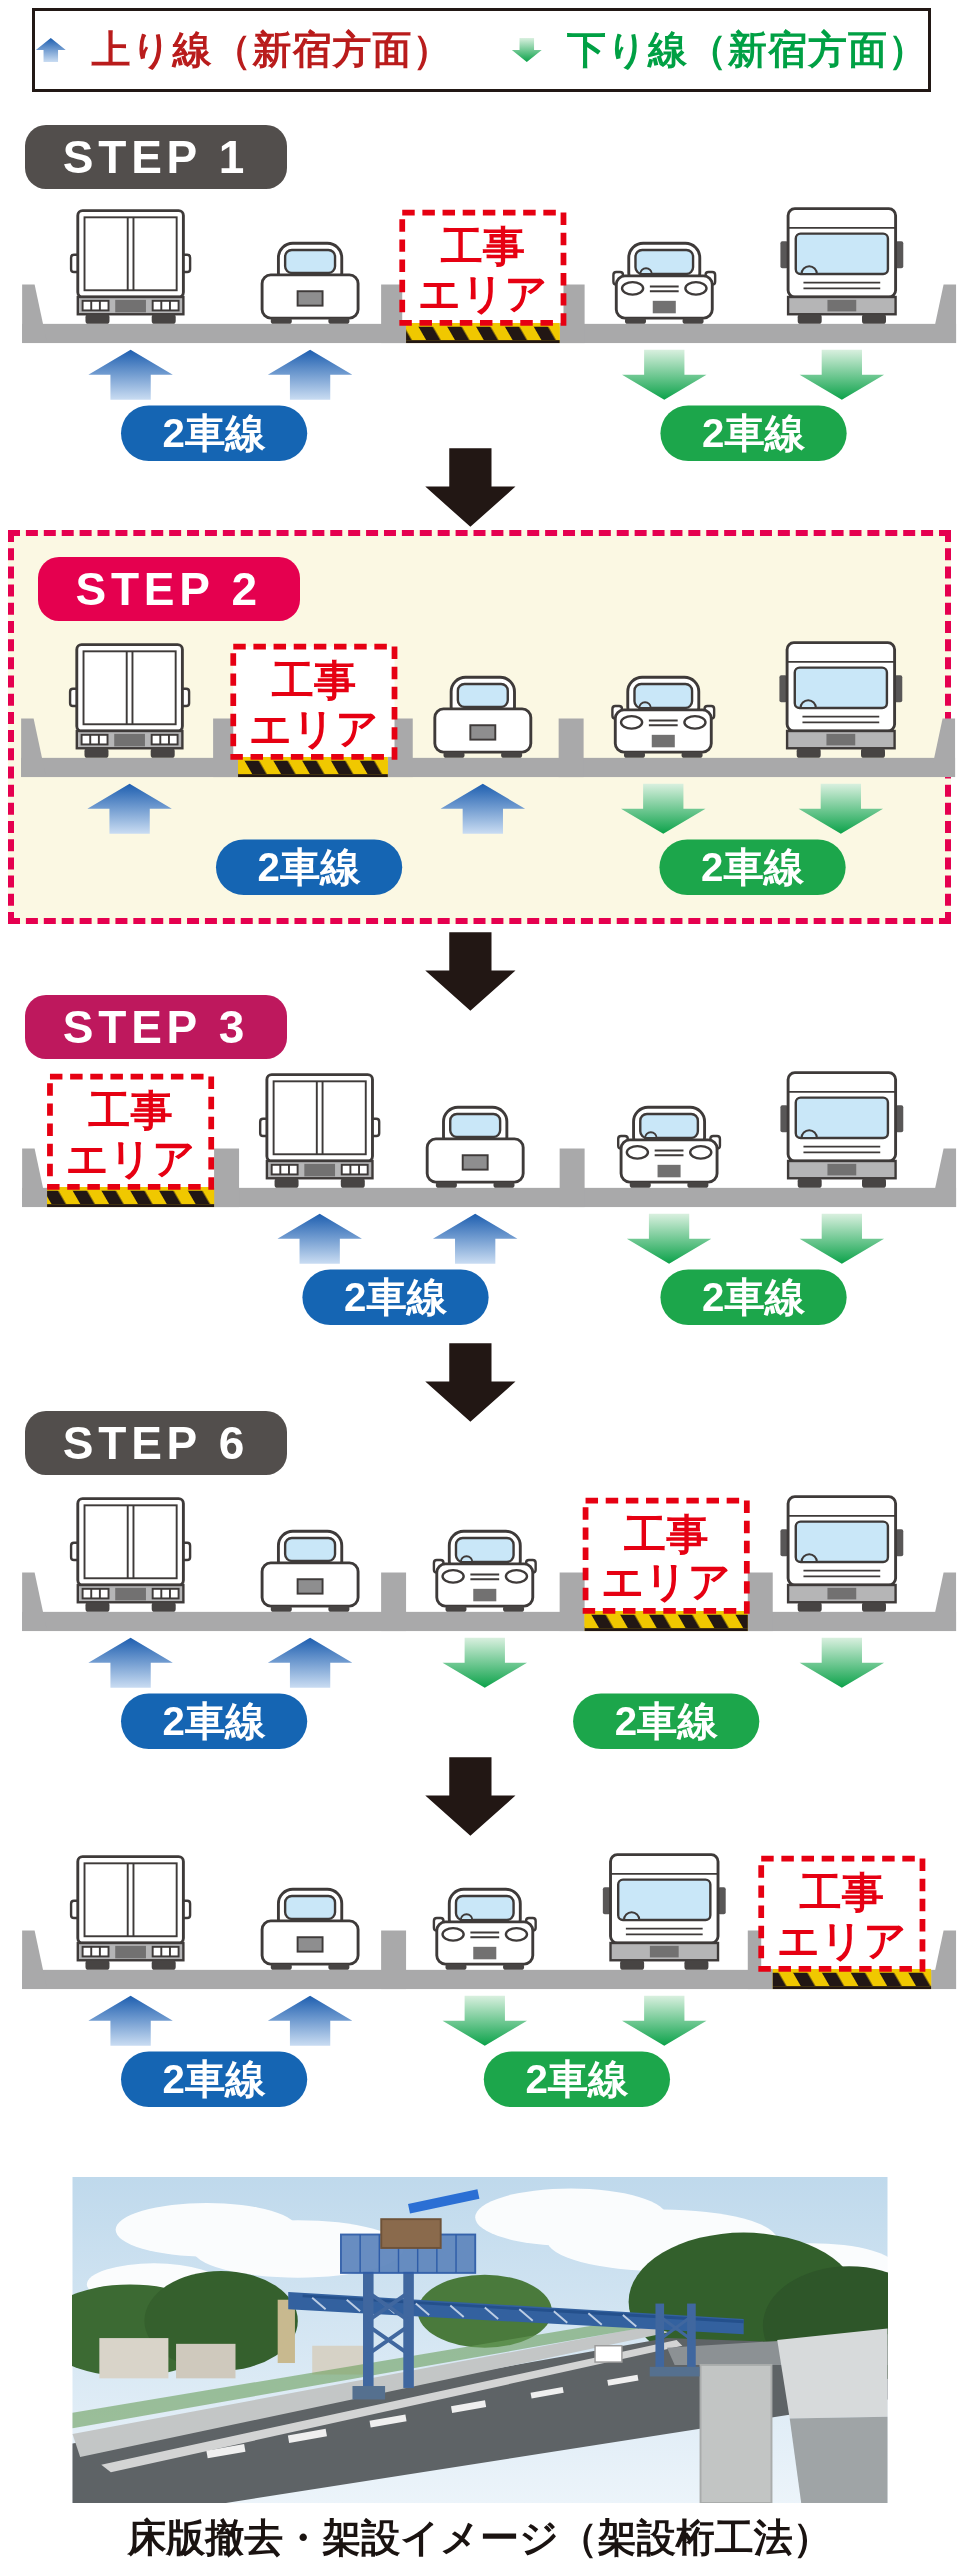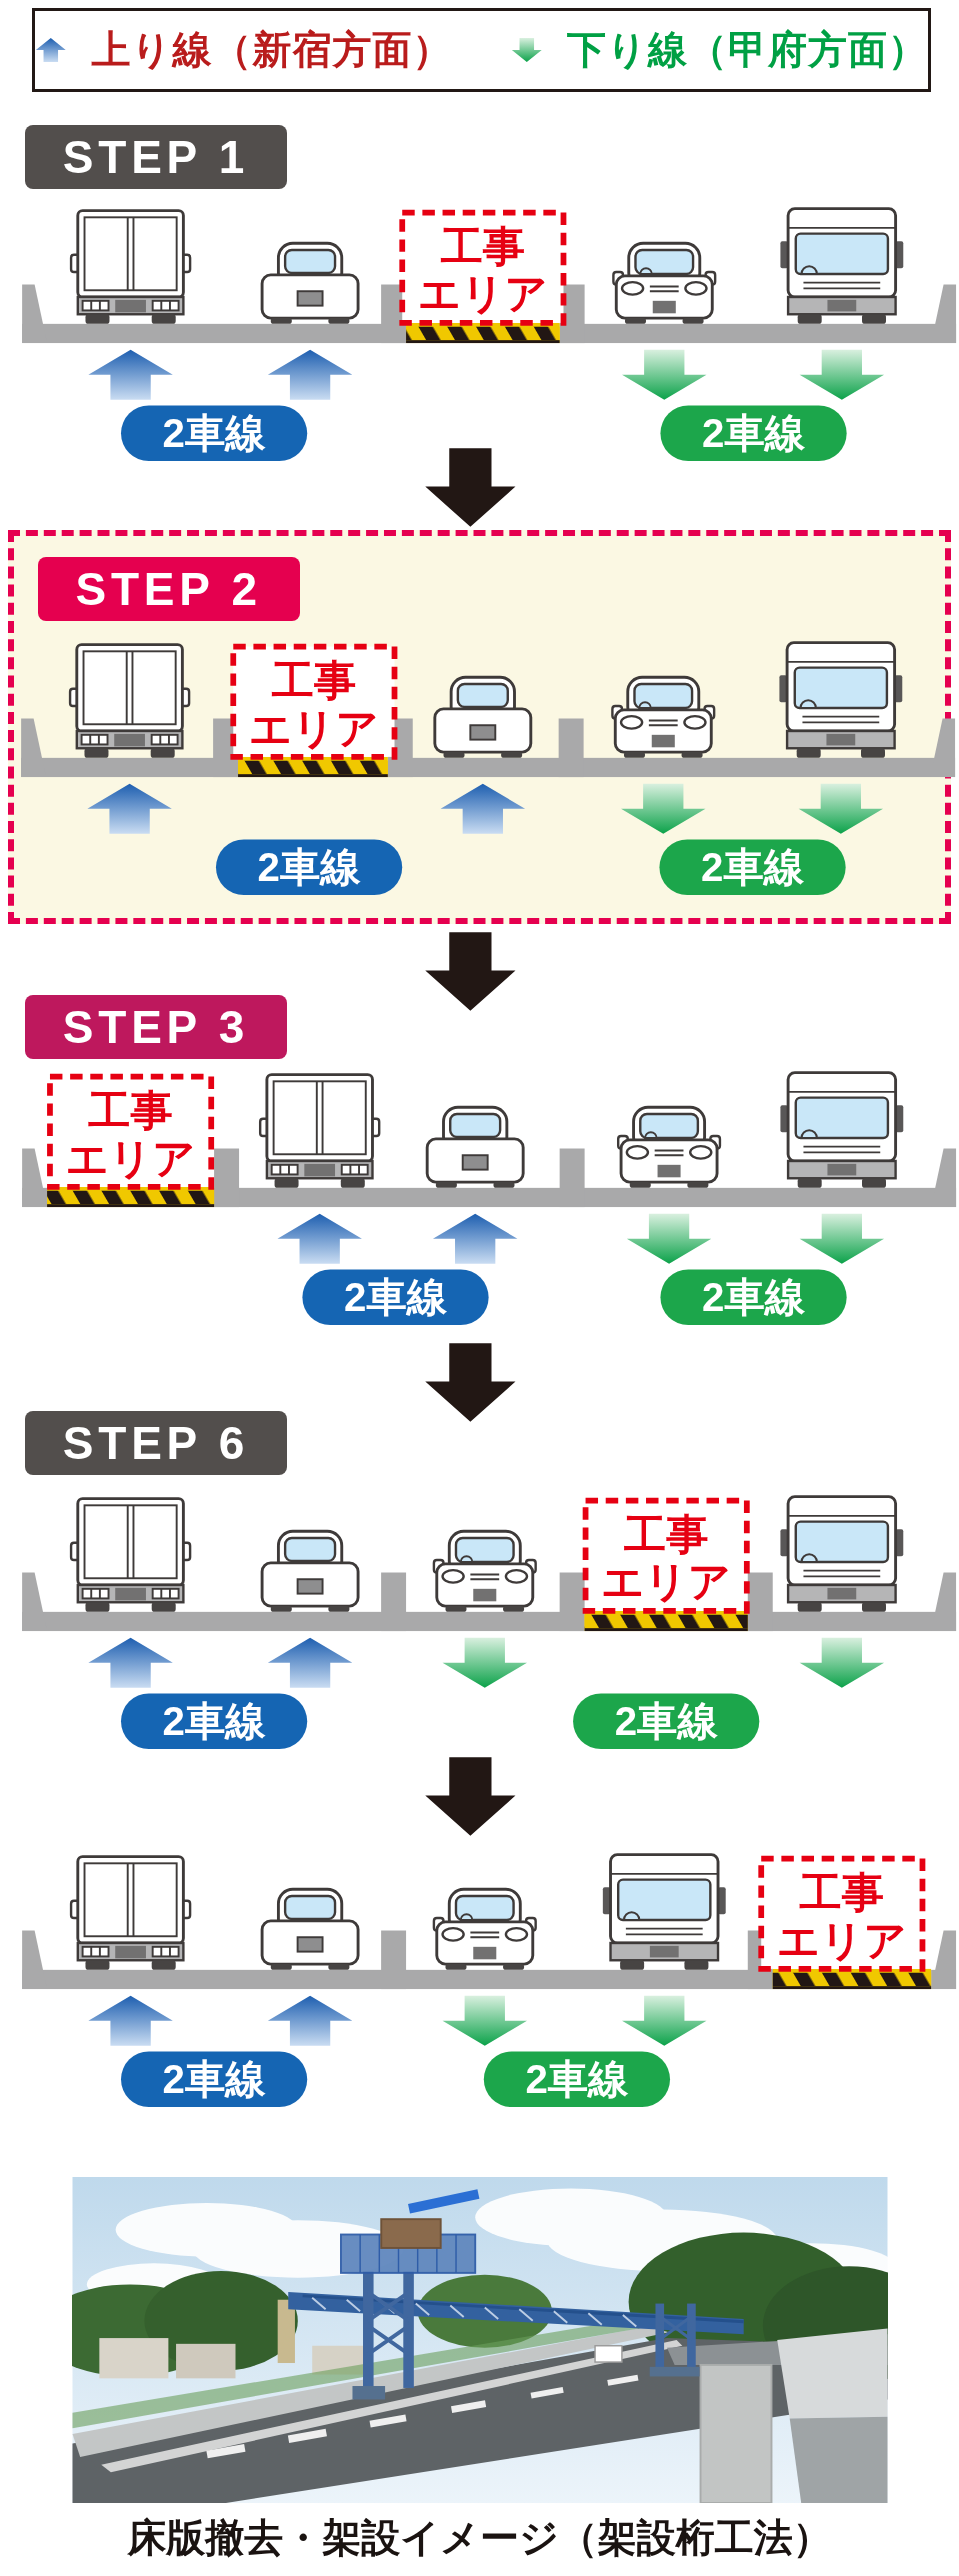--- a/index.html
+++ b/index.html
@@ -3,21 +3,21 @@
 <meta charset="utf-8">
 <style>
   html,body{margin:0;padding:0;background:#fff;}
   body{width:959px;font-family:"Liberation Sans","DejaVu Sans",sans-serif;}
   .legend{margin:7.7px 28px 0 32px;height:84px;border:3.8px solid #221815;
     display:flex;align-items:center;justify-content:center;gap:25px;background:#fff;box-sizing:border-box;}
   .legend svg{display:block;}
   .legend-label{font-size:39px;font-weight:800;letter-spacing:1px;white-space:nowrap;}
   .up-c{color:#b91c1c;}
   .down-c{color:#00A044;}
-  .badge{width:262px;height:64px;border-radius:8px;color:#fff;display:flex;align-items:center;
+  .badge{width:262px;height:64px;border-radius:21px;color:#fff;display:flex;align-items:center;
     justify-content:center;font-size:46px;font-weight:800;letter-spacing:4.8px;white-space:nowrap;}
   svg.road{display:block;width:959px;height:263px;}
   svg.conn{display:block;width:959px;height:79px;}
   .panel{margin:2.9px 7.7px 0;border:6.7px dashed #E5004F;background:#FBF8E3;padding:21px 0 20px;}
   .panel svg.road{margin-left:-14.4px;}
   .kt{font-family:"Liberation Sans","DejaVu Sans",sans-serif;font-size:44px;font-weight:800;
     fill:#E60012;text-anchor:middle;}
   .pt{font-family:"Liberation Sans","DejaVu Sans",sans-serif;font-size:42px;font-weight:800;
     fill:#ffffff;text-anchor:middle;}
   .o3{fill:#fff;stroke:#3E3A39;stroke-width:3;stroke-linejoin:round;}
@@ -111,21 +111,21 @@
 </svg>
 
 <div class="legend">
   <svg width="71" height="58" viewBox="0 0 74 60">
     <polygon points="37,2 72,30 54,30 54,58 20,58 20,30 2,30" fill="url(#gb)"></polygon>
   </svg>
   <span class="legend-label up-c">上り線（新宿方面）</span>
   <svg width="71" height="58" viewBox="0 0 74 60" style="margin-left:33px;">
     <polygon points="20,2 54,2 54,30 72,30 37,58 2,30 20,30" fill="url(#gg)"></polygon>
   </svg>
-  <span class="legend-label down-c">下り線（甲府方面）</span>
+  <span class="legend-label down-c">下り線（新宿方面）</span>
 </div>
 
 <div id="steps-root">
     <div class="badge" style="margin:33px 0 0 25px;background:#524E4C">STEP 1</div>
     <svg class="road" viewBox="0 0 999 274" style="margin-top:12.5px">
       <rect x="23" y="128" width="400" height="20" fill="#A9A9AA"></rect>
       <rect x="583" y="128" width="413" height="20" fill="#A9A9AA"></rect>
       <polygon points="23,148 23,87 36,87 49,148" fill="#A9A9AA"></polygon>
       <rect x="397" y="87" width="26" height="61" fill="#A9A9AA"></rect>
       <rect x="583" y="87" width="26" height="61" fill="#A9A9AA"></rect>

